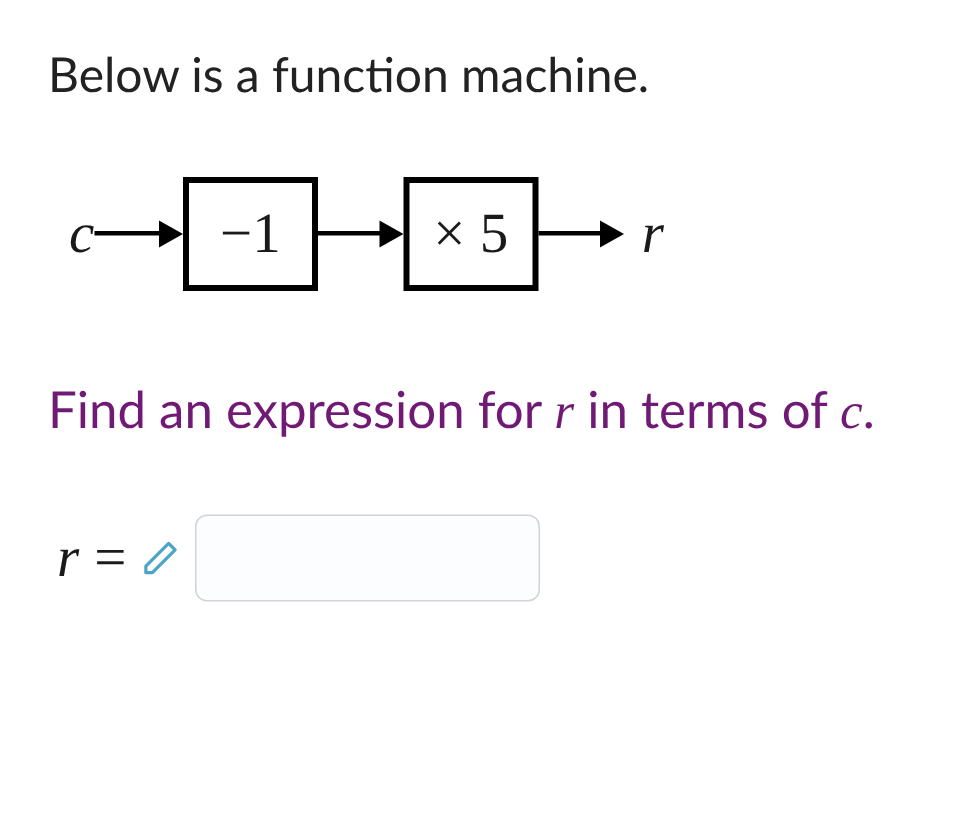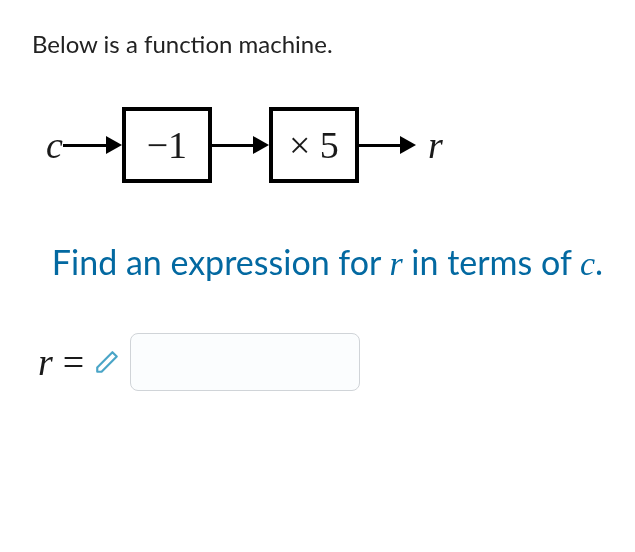--- a/index.html
+++ b/index.html
@@ -6,21 +6,21 @@
   body {
     width: 635px;
     height: 552px;
     background: #fff;
     font-family: Georgia, 'Times New Roman', serif;
     padding: 28px 32px;
     color: #1a1a1a;
   }
   .intro {
     font-family: 'Segoe UI', Lato, -apple-system, Arial, sans-serif;
-    font-size: 24px;
+    font-size: 32px;
     line-height: 1.3;
     margin-bottom: 48px;
     color: #222;
   }
   .machine {
     display: flex;
     align-items: center;
     gap: 0;
     margin-left: 14px;
     margin-bottom: 56px;
@@ -54,22 +54,21 @@
     justify-content: center;
     font-family: 'Times New Roman', Georgia, serif;
     font-size: 38px;
     padding: 0 10px;
   }
   .question {
     font-family: 'Segoe UI', Lato, -apple-system, Arial, sans-serif;
     font-size: 34px;
     line-height: 1.35;
     margin-bottom: 46px;
-    color: #0369a1;
-    text-align: right;
+    color: #701a75;
   }
   .question .iv {
     font-style: italic;
     font-family: 'Times New Roman', Georgia, serif;
   }
   .answer-row {
     display: flex;
     align-items: center;
     gap: 10px;
     margin-left: 6px;

